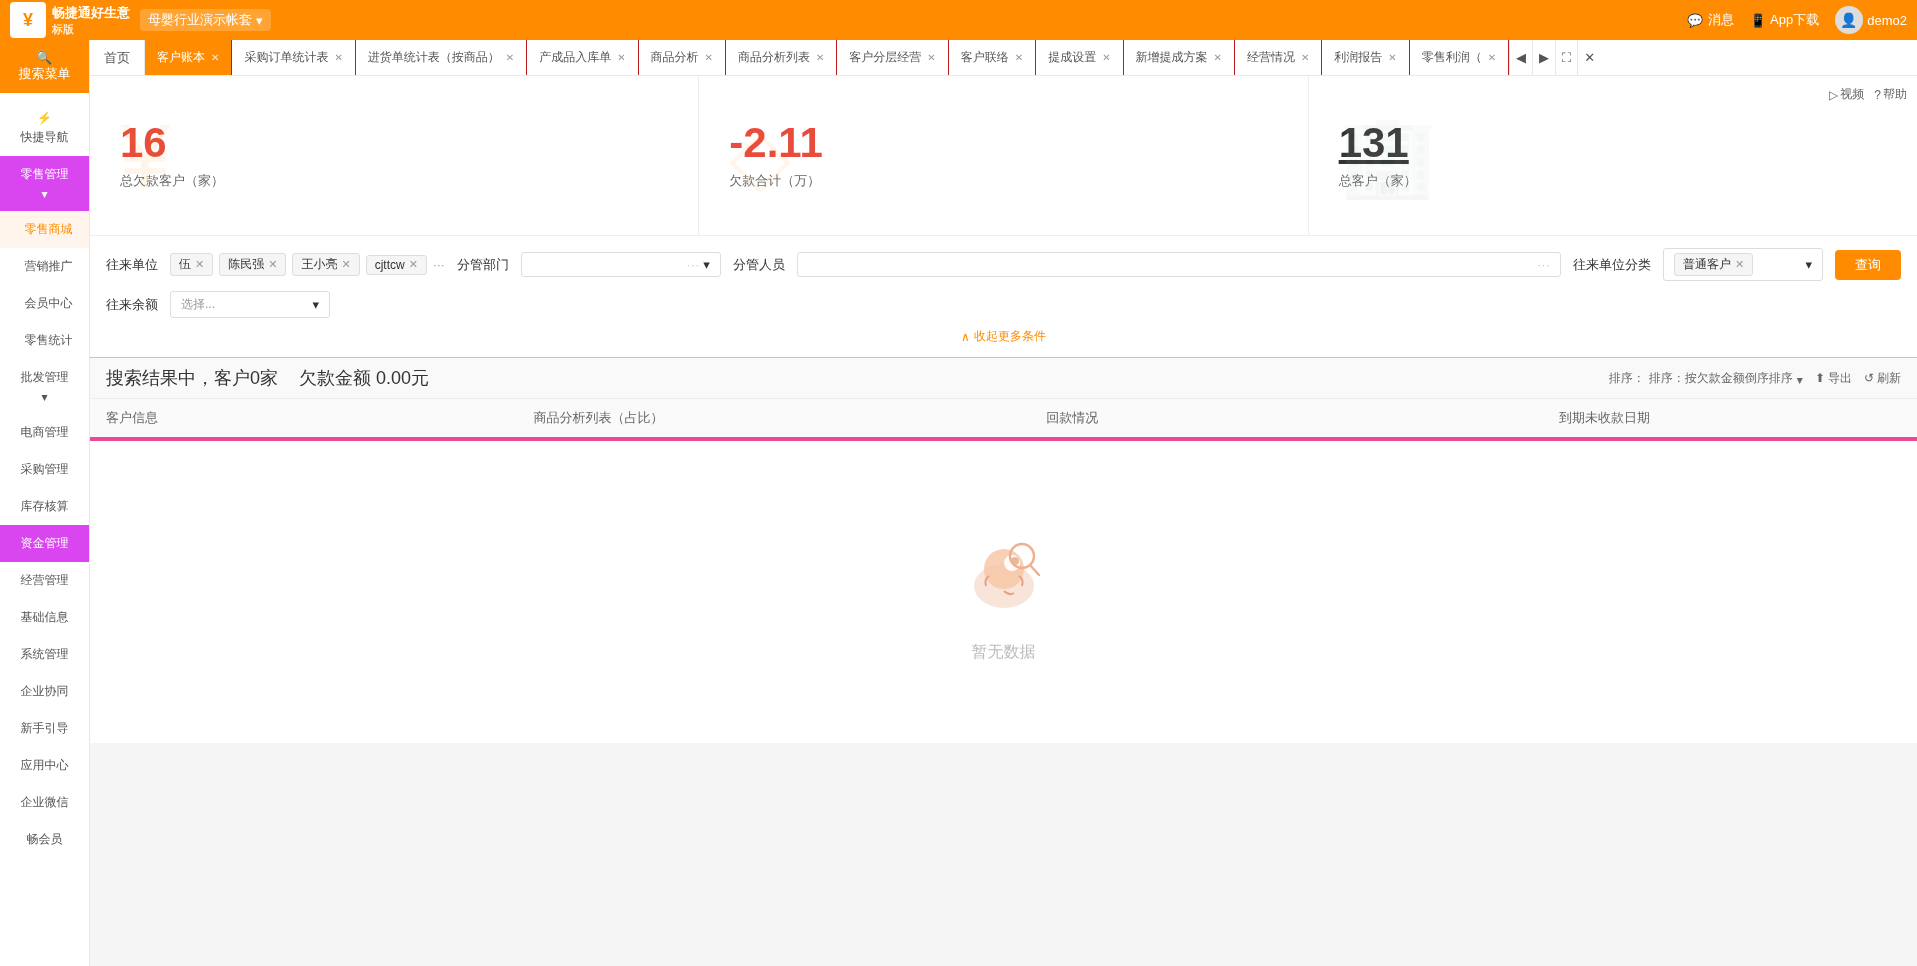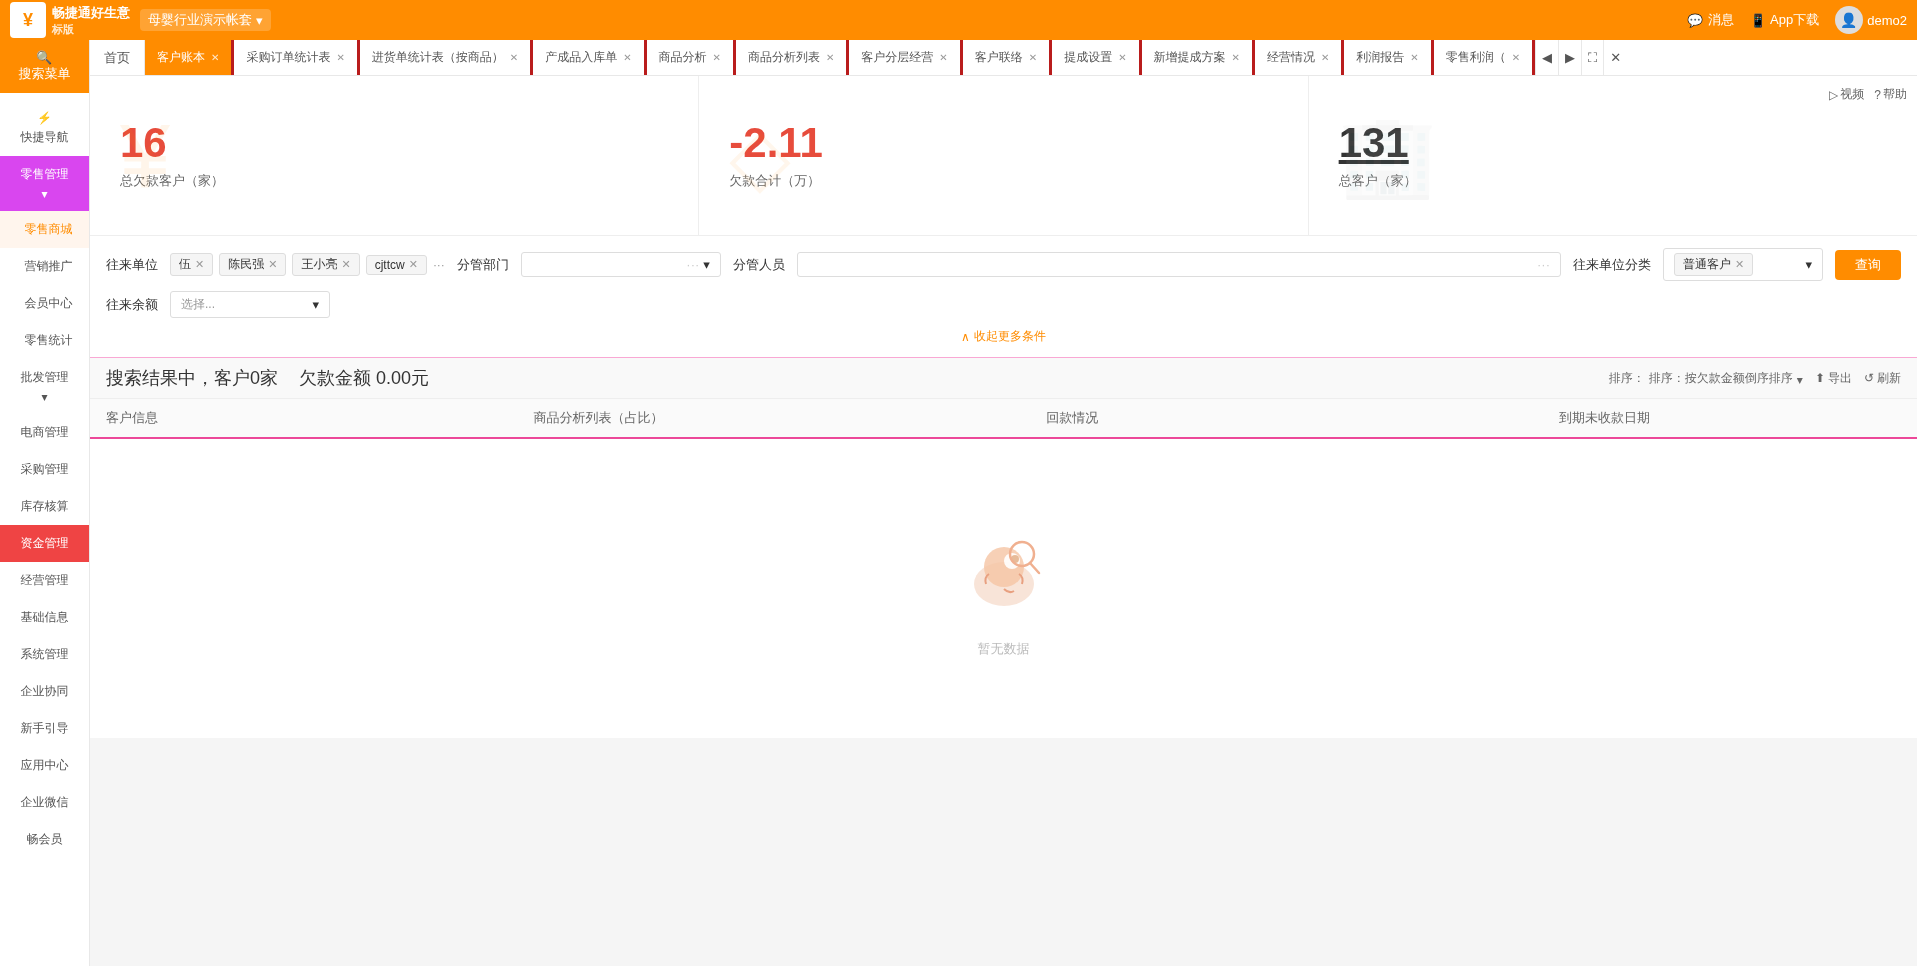--- a/index.html
+++ b/index.html
@@ -20,21 +20,21 @@
 
     
     .sidebar { width: 90px; background: #fff; border-right: 1px solid #e8e8e8; display: flex; flex-direction: column; overflow-y: auto; flex-shrink: 0; }
     .sidebar-search { padding: 10px 8px; background: #ff8c00; color: #fff; text-align: center; font-size: 13px; cursor: pointer; }
     .sidebar-nav { padding: 8px 0; background: #fff; }
     .sidebar-item { padding: 10px 8px; text-align: center; font-size: 12px; color: #555; cursor: pointer; display: flex; flex-direction: column; align-items: center; gap: 4px; }
     .sidebar-item.active { background: #ff8c00; color: #fff; }
 
     
     .tabs-bar { height: 36px; background: #fff; border-bottom: 1px solid #e8e8e8; display: flex; align-items: center; overflow: hidden; flex-shrink: 0; }
-    .tab-item { padding: 0 12px; height: 36px; display: flex; align-items: center; gap: 6px; font-size: 12px; white-space: nowrap; cursor: pointer; border-right: 3px solid #b91c1c; color: #555; }
+    .tab-item { padding: 0 12px; height: 36px; display: flex; align-items: center; gap: 6px; font-size: 12px; white-space: nowrap; cursor: pointer; border-right: 1px solid #b91c1c; color: #555; }
     .tab-item.active { background: #ff8c00; color: #fff; }
     .tab-item .tab-close { color: #999; font-size: 10px; cursor: pointer; }
     .tab-item.active .tab-close { color: rgba(255,255,255,0.8); }
     .tab-home { padding: 0 14px; height: 36px; display: flex; align-items: center; font-size: 13px; cursor: pointer; border-right: 1px solid #e8e8e8; color: #555; }
     .tabs-arrow { padding: 0 6px; height: 36px; display: flex; align-items: center; cursor: pointer; color: #555; background: #fff; border-left: 1px solid #e8e8e8; }
 
     
     .content-area { flex: 1; overflow: auto; background: #f5f5f5; }
 
     
@@ -70,30 +70,30 @@
     
     .result-bar { padding: 8px 16px; background: #f9f9f9; border-bottom: 1px solid #eee; display: flex; align-items: center; justify-content: space-between; }
     .result-info { font-size: 18px; color: #333; }
     .result-info span { margin-right: 16px; }
     .result-actions { display: flex; align-items: center; gap: 12px; font-size: 12px; color: #666; }
     .result-sort { display: flex; align-items: flex-end; gap: 4px; cursor: pointer; }
     .result-btn { display: flex; align-items: center; gap: 3px; cursor: pointer; }
 
     
     .data-table { width: 100%; background: #fff; }
-    .table-header { display: flex; padding: 10px 16px; border-bottom: 2px solid #ec4899; background: #fafafa; }
+    .table-header { display: flex; padding: 10px 16px; border-bottom: 4px solid #ec4899; background: #fafafa; }
     .th { font-size: 13px; color: #666; font-weight: normal; }
     .th-customer { flex: 2.5; }
     .th-debt { flex: 3; }
     .th-repay { flex: 3; }
     .th-date { flex: 2; }
 
     
     .empty-state { display: flex; flex-direction: column; align-items: center; justify-content: center; padding: 80px 0; color: #bbb; }
-    .empty-text { font-size: 13px; color: #bbb; margin-top: 8px; }
+    .empty-text { font-size: 16px; color: #bbb; margin-top: 8px; }
 
     
     .empty-illustration { margin-bottom: 10px; }
   </style>
 </head>
 <body>
 
 <div class="app-wrapper">
 
   <div class="top-bar">
@@ -162,21 +162,21 @@
         </div>
         <div class="sidebar-item">
           <span>电商管理</span>
         </div>
         <div class="sidebar-item">
           <span>采购管理</span>
         </div>
         <div class="sidebar-item">
           <span>库存核算</span>
         </div>
-        <div class="sidebar-item" style="background:#ef4444;color:#fff;">
+        <div class="sidebar-item" style="background:#d946ef;color:#fff;">
           <span>资金管理</span>
         </div>
         <div class="sidebar-item">
           <span>经营管理</span>
         </div>
         <div class="sidebar-item">
           <span>基础信息</span>
         </div>
         <div class="sidebar-item">
           <span>系统管理</span>

